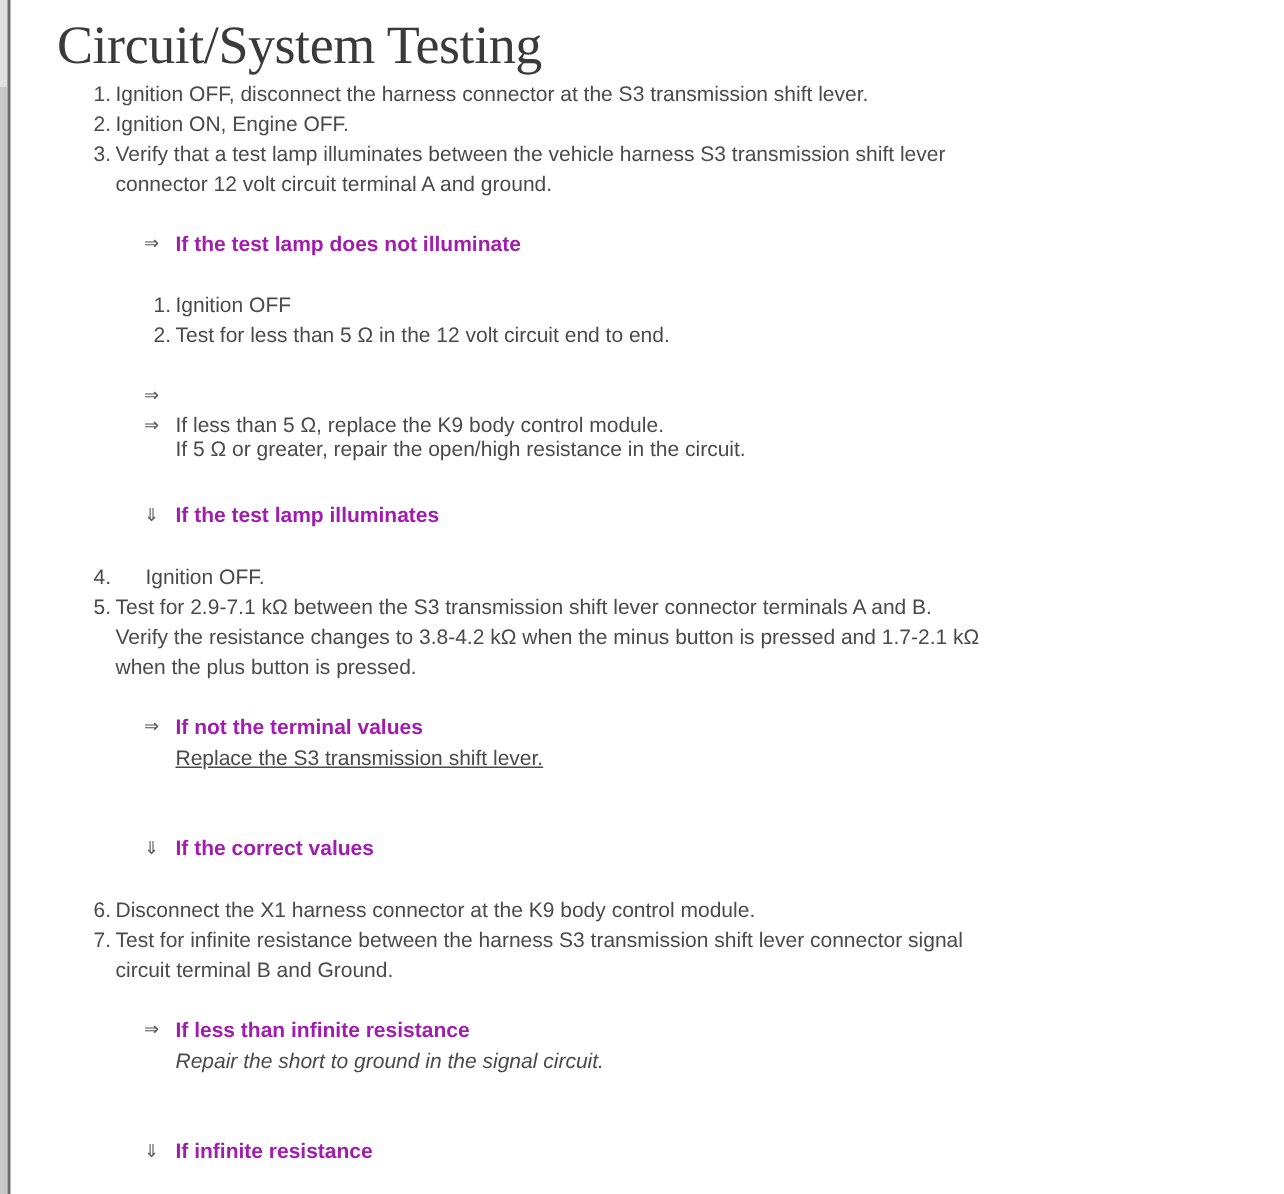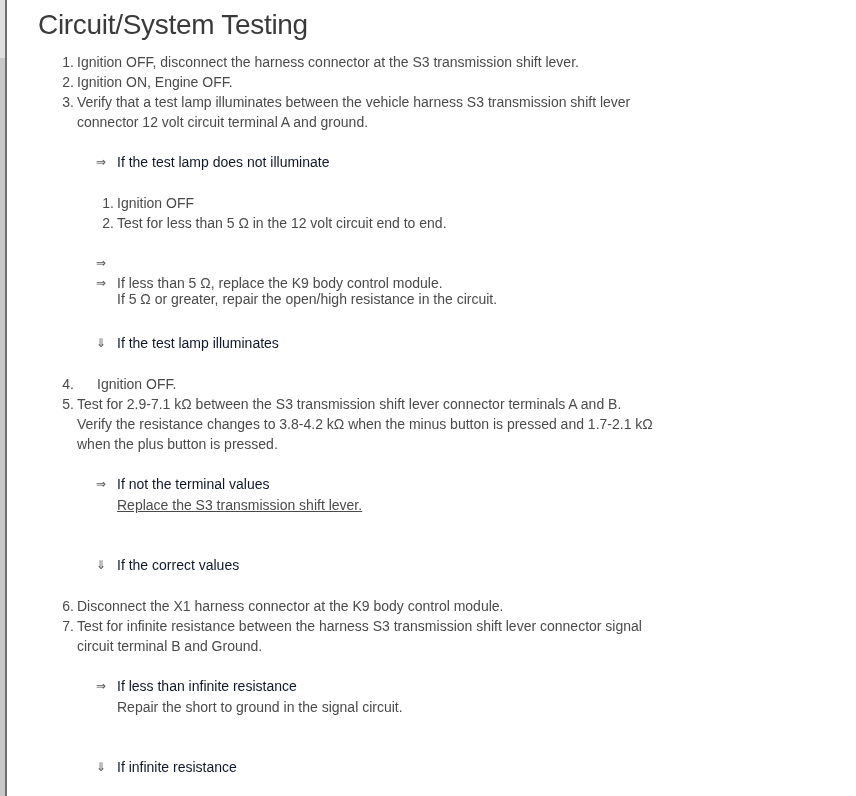--- a/index.html
+++ b/index.html
@@ -7,28 +7,28 @@
       width:856px; height:796px; overflow:hidden; background:#ffffff;
       font-family:"Liberation Sans", sans-serif; color:#444;
       position:relative;
     }
     .edge-light { position:absolute; left:0; top:0; width:5px; height:796px; background:#c8c8c8; }
     .edge-light-top { position:absolute; left:0; top:0; width:5px; height:58px; background:#e0e0e0; }
     .edge-dark { position:absolute; left:5px; top:0; width:2px; height:796px; background:#6e6e6e; }
     .content { position:absolute; left:0; top:0; width:856px; }
     h1 {
       position:absolute; left:38px; top:9px; margin:0;
-      font-family:Liberation Sans, sans-serif; font-weight:200;
-      font-size:28px; color:#3a3a3a; letter-spacing:-0.3px; white-space:nowrap;
+      font-family:Liberation Serif, serif; font-weight:200;
+      font-size:36px; color:#3a3a3a; letter-spacing:-0.3px; white-space:nowrap;
     }
     .line {
       position:absolute; font-size:14px; line-height:20px; white-space:nowrap; color:#4a4a4a;
     }
     .num { position:absolute; text-align:right; width:16px; }
-    .bold { font-weight:normal; color:#0f172a;text-align:right; }
+    .bold { font-weight:bold; color:#a21caf;text-align:right; }
     .sym { position:absolute; font-size:12px; color:#555; }
   </style>
 </head>
 <body>
 
 <div class="edge-light"></div>
 <div class="edge-light-top"></div>
 <div class="edge-dark"></div>
 
 <div class="content">
@@ -75,17 +75,17 @@
 
   <span class="line num" style="left:58px;top:596px;">6.</span>
   <span class="line" style="left:77px;top:596px;">Disconnect the X1 harness connector at the K9 body control module.</span>
 
   <span class="line num" style="left:58px;top:616px;">7.</span>
   <span class="line" style="left:77px;top:616px;">Test for infinite resistance between the harness S3 transmission shift lever connector signal</span>
   <span class="line" style="left:77px;top:636px;">circuit terminal B and Ground.</span>
 
   <span class="sym" style="left:96px;top:679px;">⇒</span>
   <span class="line bold" style="left:117px;top:676px;">If less than infinite resistance</span>
-  <span class="line" style="left:117px;top:697px;">Repair the short to ground in the signal circuit.</span>
+  <span class="line" style="left:117px;top:697px;font-style:italic;">Repair the short to ground in the signal circuit.</span>
 
   <span class="sym" style="left:96px;top:760px;">⇓</span>
   <span class="line bold" style="left:117px;top:757px;">If infinite resistance</span>
 </div>
 
 </body></html>

